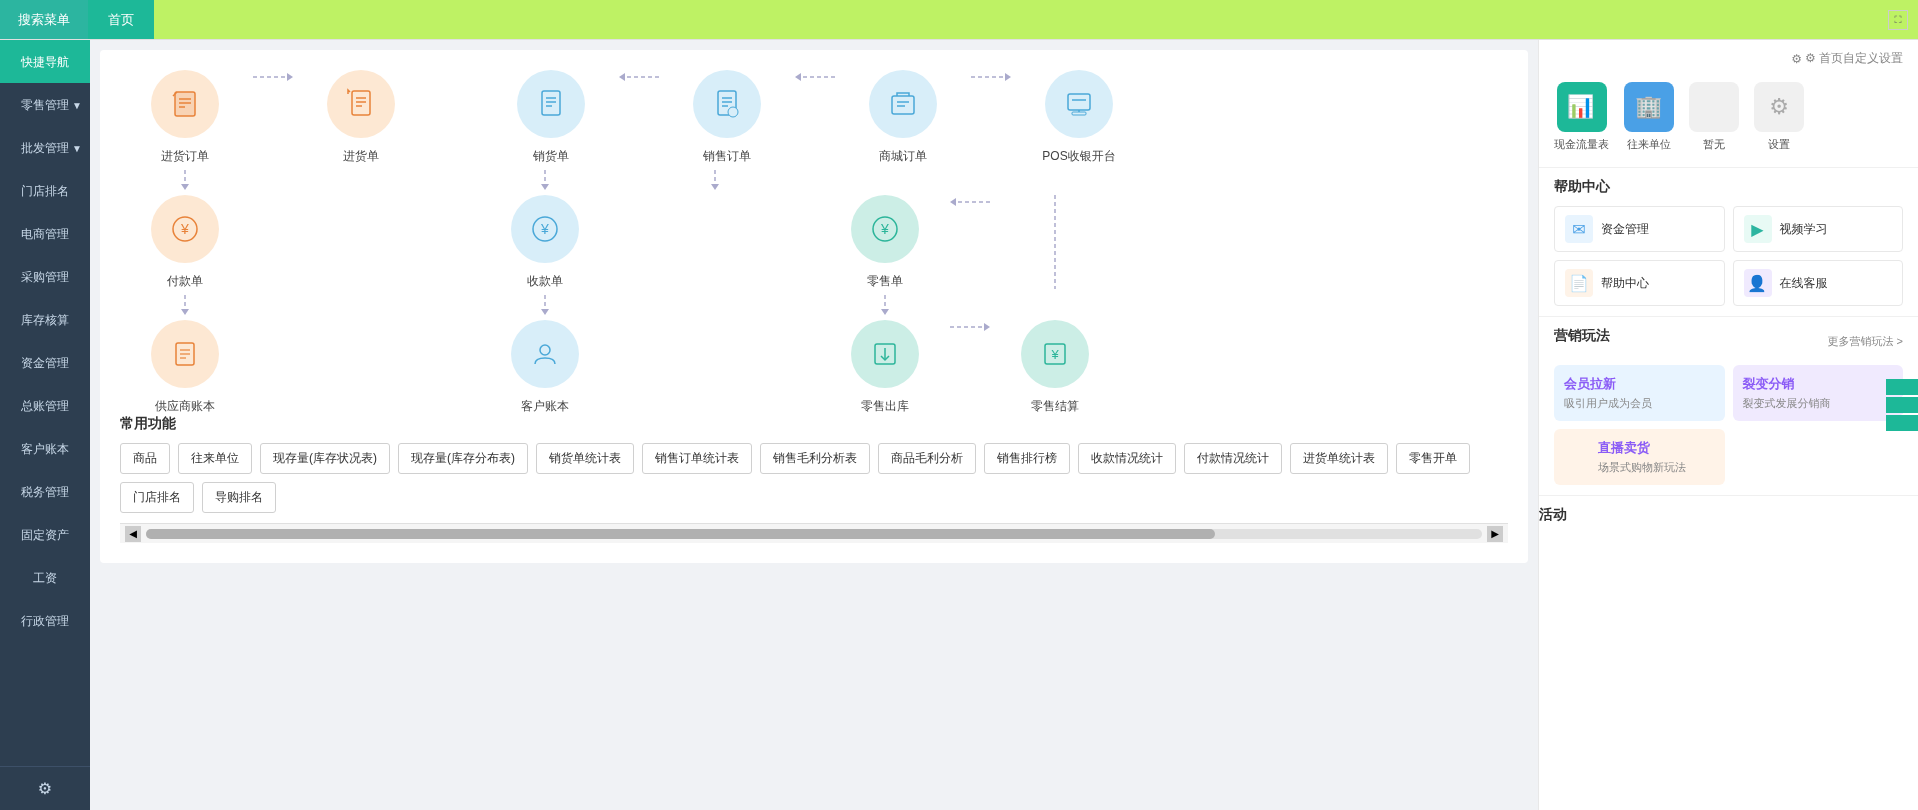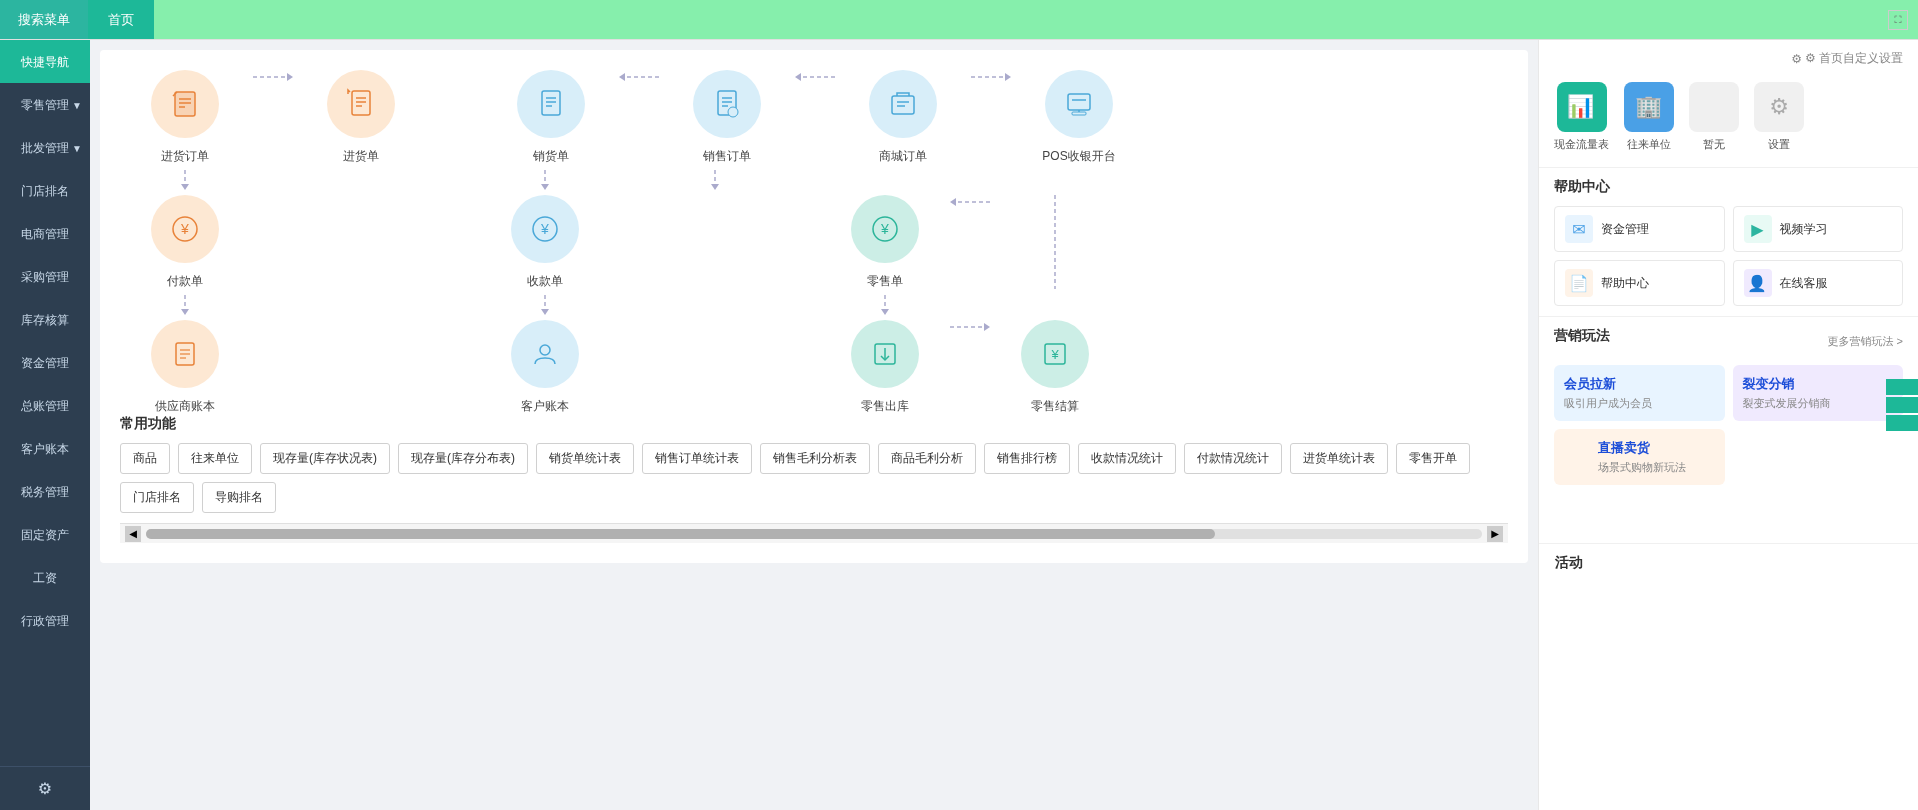--- a/index.html
+++ b/index.html
@@ -1,19 +1,19 @@
 <!DOCTYPE html>
 <html><head>
   <meta charset="utf-8">
   <style>
     * { margin: 0; padding: 0; box-sizing: border-box; }
     body { font-family: 'Microsoft YaHei', sans-serif; background: #f0f2f5; display: flex; flex-direction: column; height: 810px; overflow: hidden; font-size: 13px; }
 
     
-    .top-bar { display: flex; align-items: center; background: #86efac; height: 40px; border-bottom: 1px solid #e0e0e0; flex-shrink: 0; }
+    .top-bar { display: flex; align-items: center; background: #bef264; height: 40px; border-bottom: 1px solid #e0e0e0; flex-shrink: 0; }
     .search-menu { background: #2cb5a0; color: #fff; padding: 0 18px; height: 100%; display: flex; align-items: center; font-size: 13px; cursor: pointer; white-space: nowrap; }
     .tab-home { background: #1db898; color: #fff; padding: 0 20px; height: 100%; display: flex; align-items: center; font-size: 13px; cursor: pointer; }
     .top-right { margin-left: auto; padding-right: 10px; display: flex; align-items: center; }
     .expand-icon { width: 20px; height: 20px; display: flex; align-items: center; justify-content: center; cursor: pointer; color: #666; border: 1px solid #ccc; font-size: 10px; }
 
     
     .main-layout { display: flex; flex: 1; overflow: hidden; }
 
     
     .sidebar { width: 90px; background: #2d3e50; display: flex; flex-direction: column; flex-shrink: 0; overflow-y: auto; }
@@ -71,25 +71,25 @@
     
     .marketing-section { padding: 10px 15px; border-top: 1px solid #f0f0f0; }
     .marketing-header { display: flex; align-items: center; justify-content: space-between; margin-bottom: 10px; }
     .more-link { font-size: 11px; color: #888; cursor: pointer; }
     .marketing-grid { display: grid; grid-template-columns: 1fr 1fr; gap: 8px; }
     .marketing-item { padding: 10px; border-radius: 6px; cursor: pointer; }
     .marketing-item.light-blue { background: #e8f4ff; }
     .marketing-item.light-purple { background: #f0eafe; }
     .marketing-item.light-orange { background: #fff3e8; padding-left: 44px; }
     .marketing-item.light-green { background: #e8faf5; }
-    .marketing-item-title { font-size: 13px; color: #1d4ed8; font-weight: bold; margin-bottom: 3px; }
+    .marketing-item-title { font-size: 13px; color: #8b5cf6; font-weight: bold; margin-bottom: 3px; }
     .marketing-item-desc { font-size: 11px; color: #888; }
 
     
-    .activity-section { padding: 10px 16px; border-top: 1px solid #f0f0f0; margin-top: 48px; }
+    .activity-section { padding: 10px 0; border-top: 1px solid #f0f0f0; }
 
     
     .float-btns { position: fixed; right: 0; top: 50%; transform: translateY(-50%); display: flex; flex-direction: column; gap: 2px; z-index: 100; }
     .float-btn { background: #1db898; color: #fff; width: 32px; padding: 6px 4px; text-align: center; font-size: 11px; cursor: pointer; line-height: 1.3; writing-mode: vertical-rl; }
 
     
     .flow-section { display: flex; flex-direction: column; gap: 0; }
 
     .node-col { display: flex; flex-direction: column; align-items: center; width: 130px; }
     .node-circle { width: 68px; height: 68px; border-radius: 50%; display: flex; align-items: center; justify-content: center; font-size: 22px; flex-shrink: 0; }

